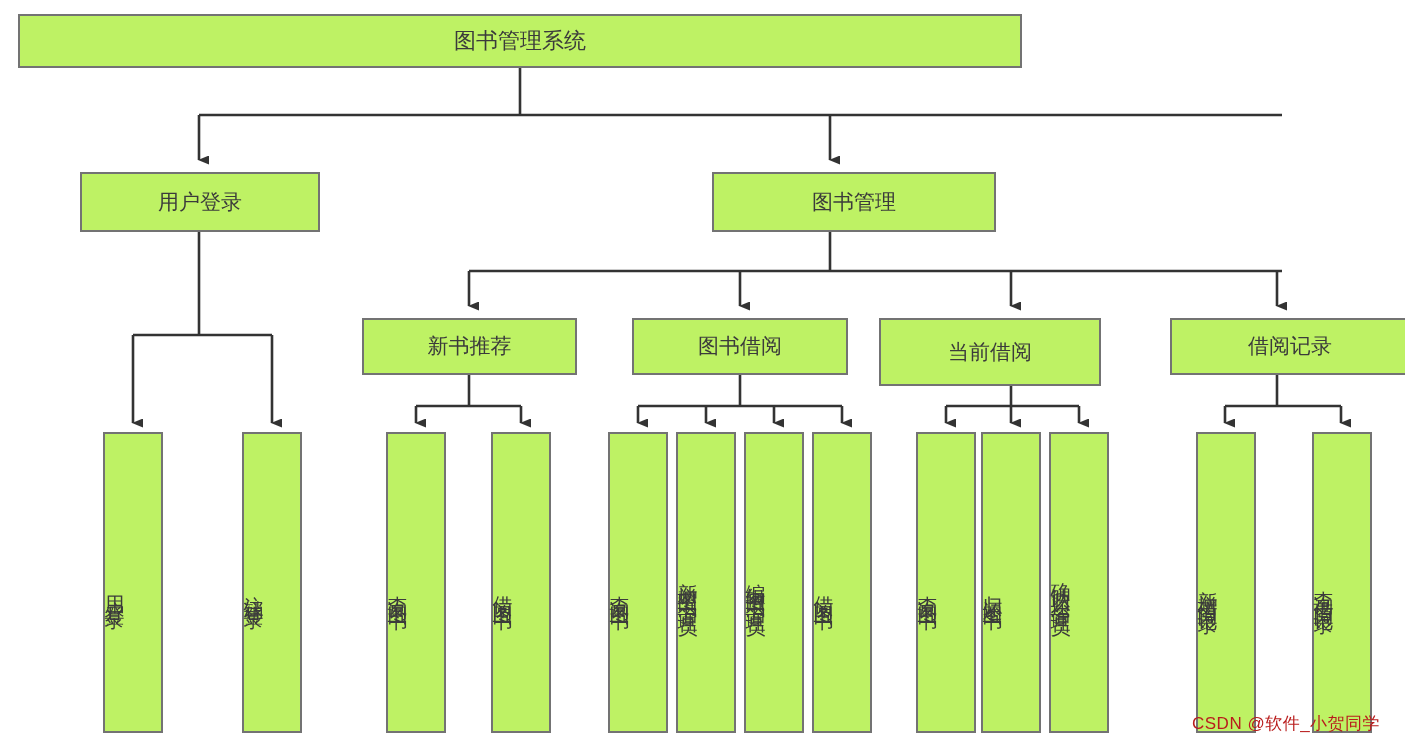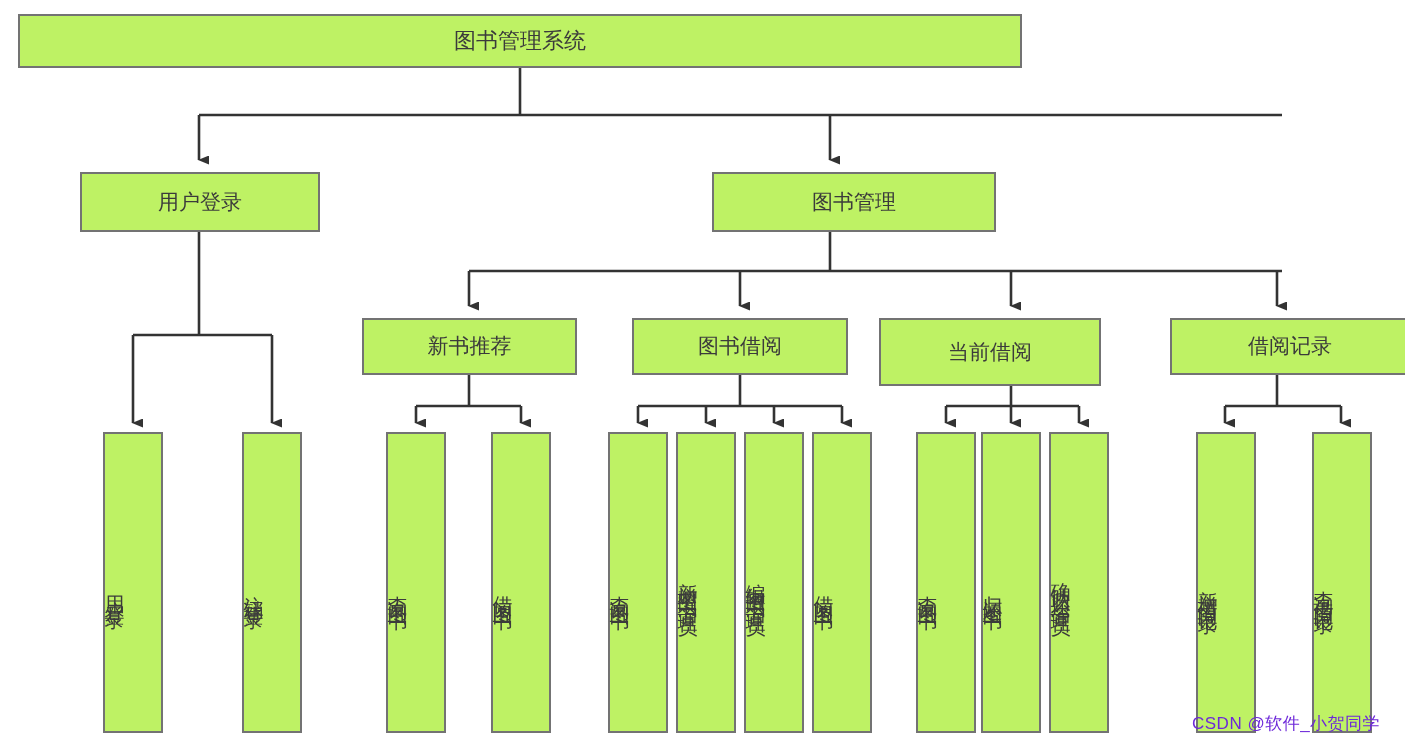--- a/index.html
+++ b/index.html
@@ -61,21 +61,21 @@
     font-size: 20px;
     letter-spacing: 5px;
     line-height: 1;
     white-space: nowrap;
   }
   .watermark {
     position: absolute;
     left: 1192px;
     top: 712px;
     font-size: 17px;
-    color: #6d28d9;
+    color: #b91c1c;
     letter-spacing: 0.5px;
     white-space: nowrap;
     z-index: 3;
   }
 </style>
 </head>
 <body>
 
 <div id="diagram-root">
 

